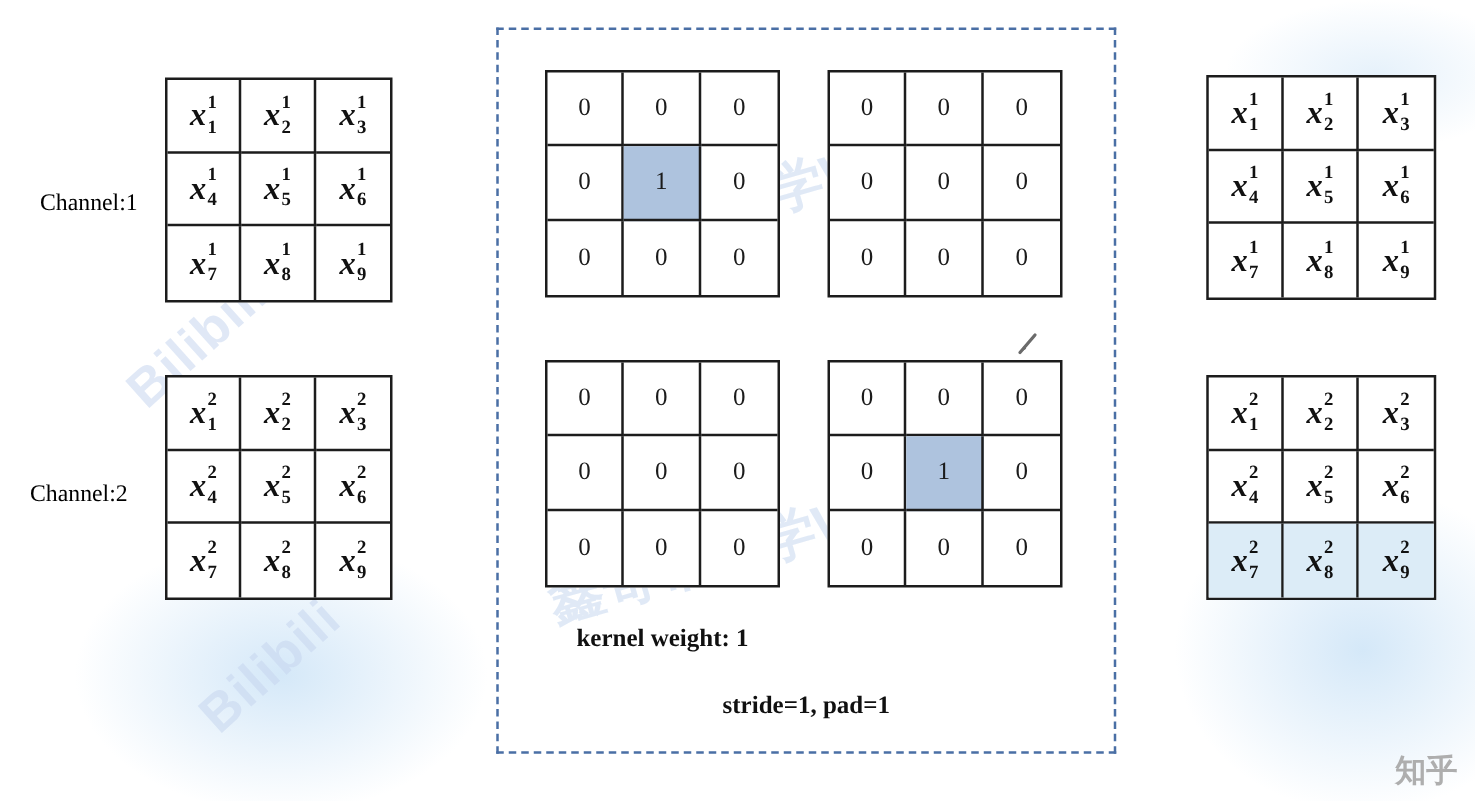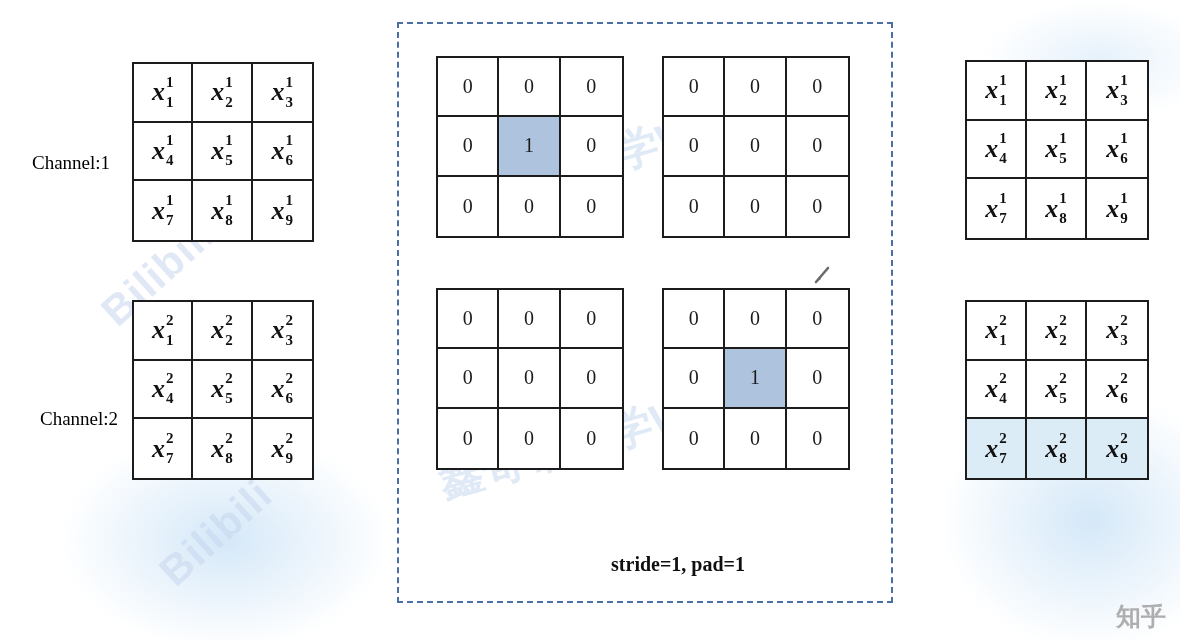--- a/index.html
+++ b/index.html
@@ -182,21 +182,21 @@
 
   <div class="wm-bili" style="left:92px; top:300px; font-size:42px;">Bilibili</div>
   <div class="wm-bili" style="left:150px; top:560px; font-size:42px;">Bilibili</div>
 
   <div class="wm-cn" style="left:438px; top:175px; font-size:44px;">鑫哥带你学WZ</div>
   <div class="wm-cn" style="left:432px; top:455px; font-size:44px;">鑫哥带你学WZ</div>
 
   <div class="dashed-box"></div>
 
   <div class="chan-label" style="left:32px; top:152px;">Channel:1</div>
-  <div class="chan-label" style="left:40px; top:385px;margin-top:23px;">Channel:2</div>
+  <div class="chan-label" style="left:24px; top:385px;">Channel:2</div>
 
   <div class="grid" style="left:132px; top:62px; width:182px; height:180px;">
       <div class="cell">
         <span class="mtok">
           <span class="base">x</span>
           <span class="scripts">
             <span class="sup">1</span>
             <span class="sub">1</span>
           </span>
         </span>
@@ -478,21 +478,22 @@
       <div class="cell">
         <span class="num">0</span>
       </div>
     </div>
 
   <svg class="arrow-mark" viewBox="0 0 22 22" style="left:808px; top:266px;">
     <path d="M20 2 L8 16" stroke="#6b6b6b" stroke-width="2.6" stroke-linecap="round" fill="none"></path>
     <path d="M8 16 L13 13 L11 11 Z" fill="#6b6b6b"></path>
   </svg>
 
-  <div class="kcap" style="left:545px; top:553px; width:200px;text-align:right;">stride=1, pad=1</div>
+  <div class="kcap" style="left:430px; top:500px; width:200px;">kernel weight: 1</div>
+  <div class="kcap" style="left:545px; top:553px; width:200px;">stride=1, pad=1</div>
 
   <div class="grid" style="left:965px; top:60px; width:184px; height:180px;">
       <div class="cell">
         <span class="mtok">
           <span class="base">x</span>
           <span class="scripts">
             <span class="sup">1</span>
             <span class="sub">1</span>
           </span>
         </span>

